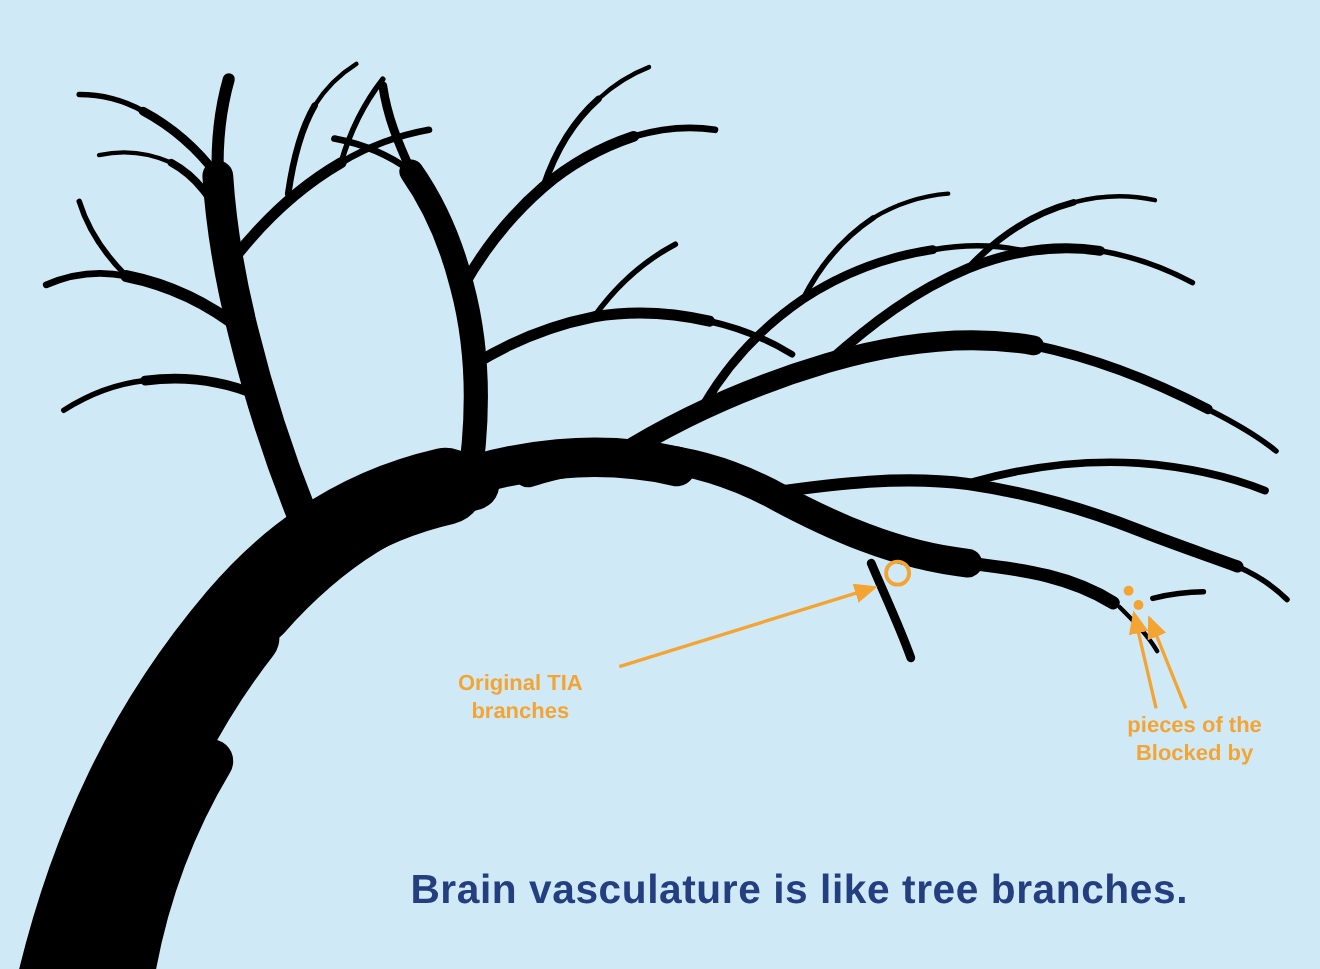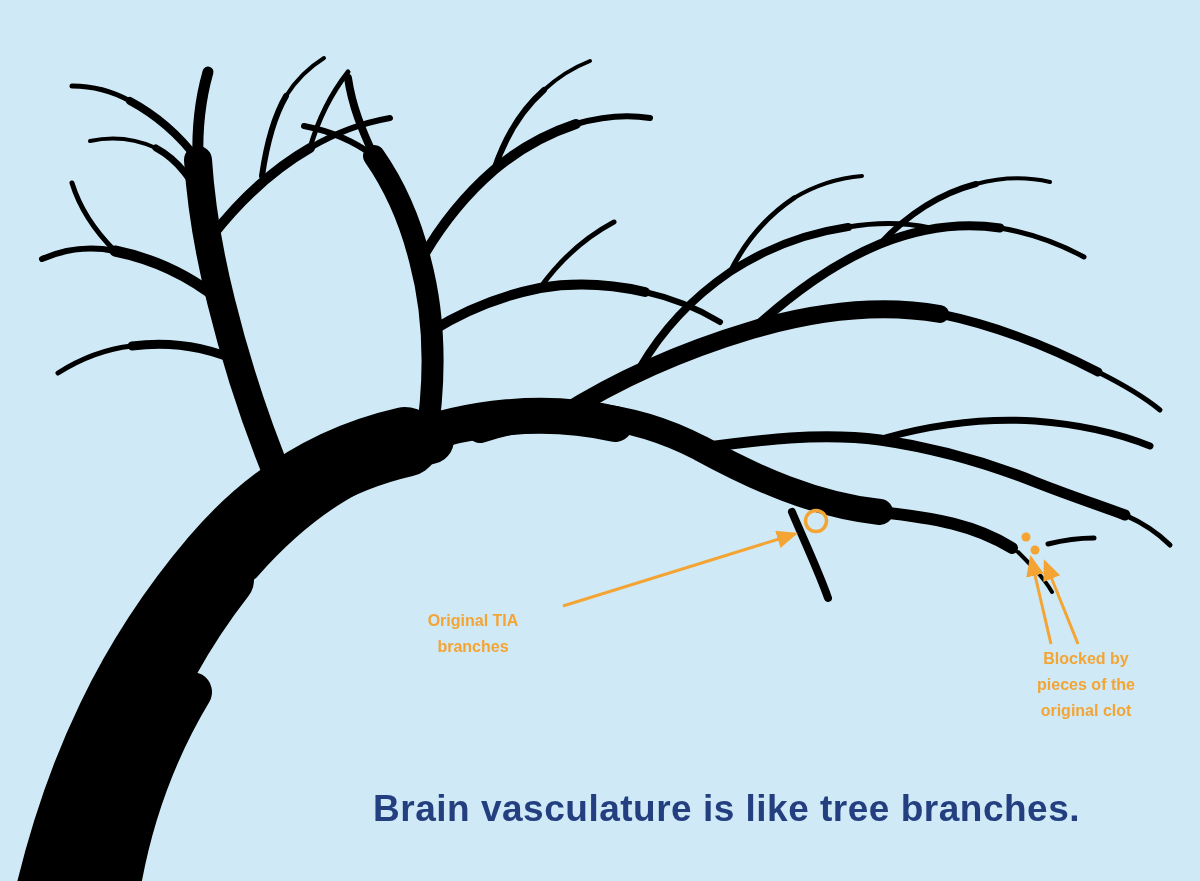--- a/index.html
+++ b/index.html
@@ -17,21 +17,21 @@
   .canvas{
     position:relative;width:1200px;height:881px;background:var(--bg);
   }
   .scene{position:absolute;left:0;top:0;width:1200px;height:881px;}
   .tree path{stroke:var(--tree);fill:none;stroke-linecap:round;}
   .marks line{stroke:var(--accent);stroke-width:3;}
   .marks .ring{stroke:var(--accent);stroke-width:3.5;fill:none;}
   .marks .dot{fill:var(--accent);stroke:none;}
   .label{
     position:absolute;color:var(--accent);font-weight:bold;
-    font-size:16px;line-height:26px;text-align:center;
+    font-size:20px;line-height:26px;text-align:center;
   }
   .tia-label{left:392px;top:608px;width:162px;}
   .clot-label{left:1004px;top:646px;width:164px;}
   .caption{
     position:absolute;left:230px;top:788px;width:850px;
     text-align:right;color:var(--caption);
     font-size:37px;font-weight:bold;letter-spacing:0.5px;
   }
 </style>
 </head>
@@ -108,20 +108,19 @@
       <line x1="1078" y1="644" x2="1045" y2="562" marker-end="url(#arrowhead)"></line>
     </g>
   </svg>
 
   <div class="label tia-label">
     <div>Original TIA</div>
     <div>branches</div>
   </div>
 
   <div class="label clot-label">
+    <div>pieces of the</div>
     <div>Blocked by</div>
-    <div>pieces of the</div>
-    <div>original clot</div>
   </div>
 
   <div class="caption">Brain vasculature is like tree branches.</div>
 
 </div>
 
 </body></html>

